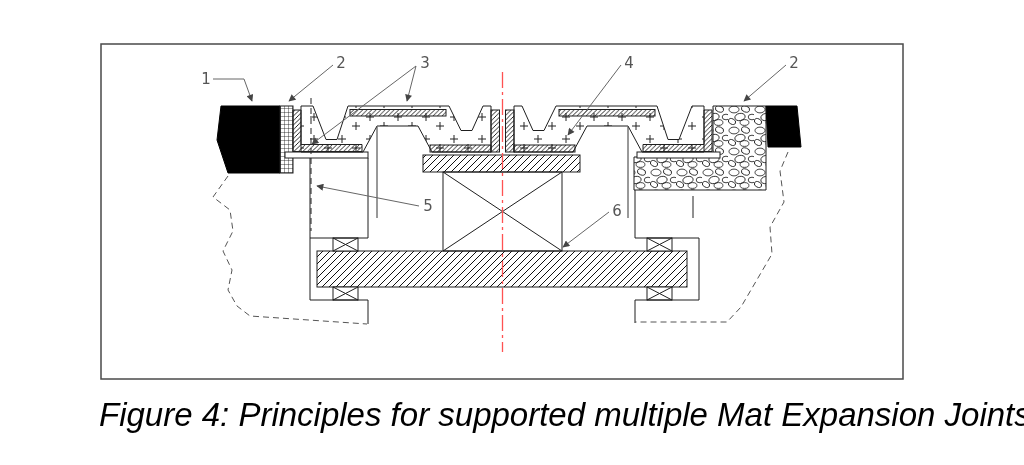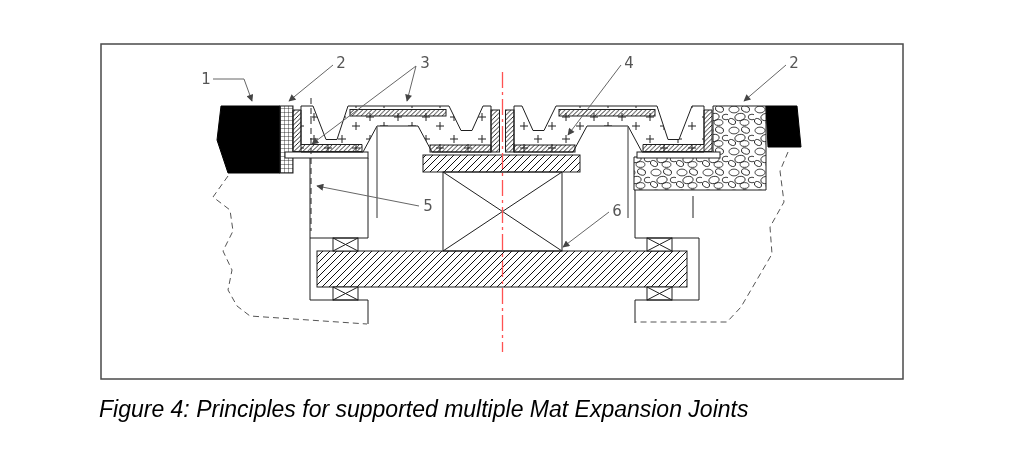--- a/index.html
+++ b/index.html
@@ -1,21 +1,21 @@
 <!DOCTYPE html>
 <html><head>
 <meta charset="utf-8">
 <style>
   html,body{margin:0;padding:0;background:#fff;}
   .stage{position:relative;width:1024px;height:465px;background:#ffffff;overflow:hidden;
          font-family:"Liberation Sans",sans-serif;}
   .stage svg{position:absolute;left:0;top:0;}
   .caption{position:absolute;left:99px;top:396px;width:880px;
            font-family:"Liberation Sans",sans-serif;
-           font-style:italic;font-size:23px;font-weight:400;color:#000;
+           font-style:italic;font-size:33px;font-weight:400;color:#000;
            letter-spacing:0px;white-space:nowrap;}
   text.callout{font-family:"DejaVu Sans",sans-serif;font-size:15px;fill:#555;}
 </style>
 </head>
 <body>
 
 <div class="stage">
 
 <svg width="1024" height="465" viewBox="0 0 1024 465">
   <defs>

